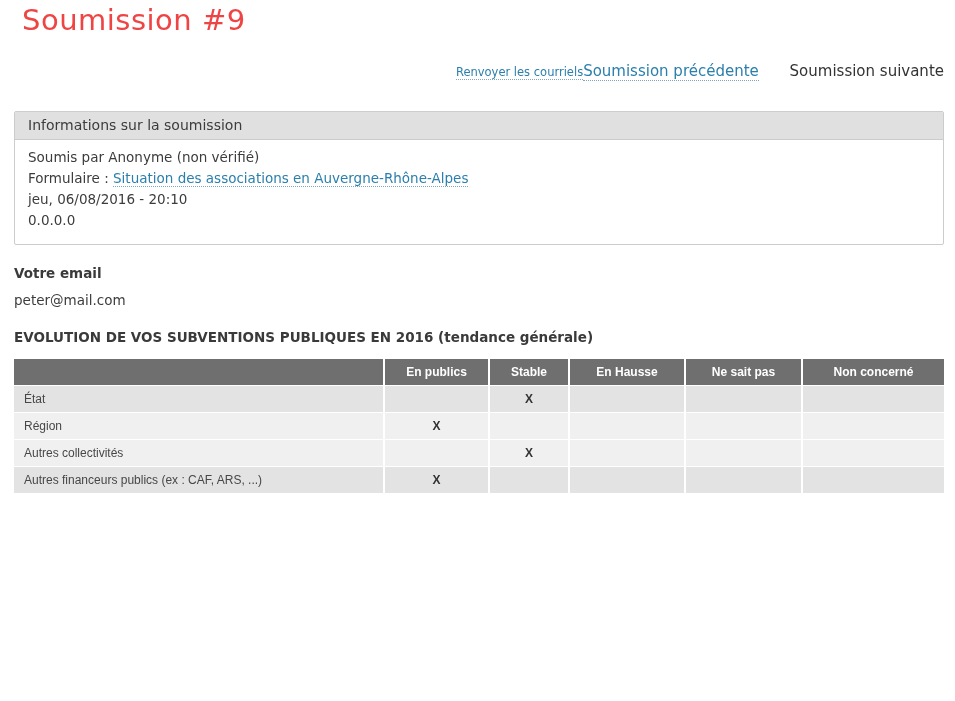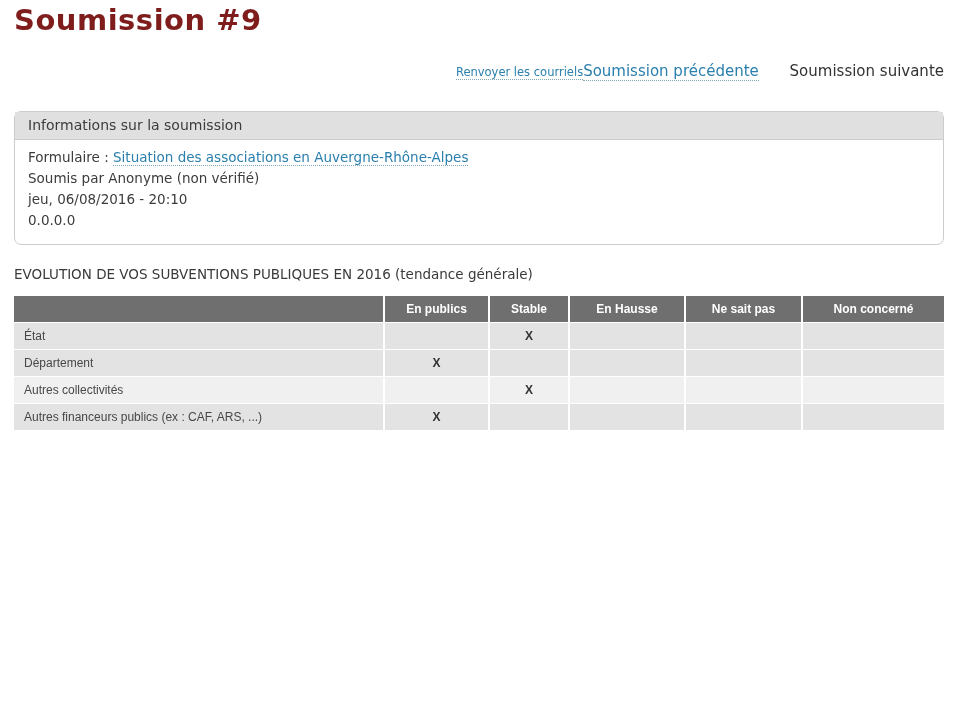--- a/index.html
+++ b/index.html
@@ -7,25 +7,25 @@
   body {
     width: 955px; height: 701px;
     background: #ffffff;
     font-family: "DejaVu Sans", sans-serif;
     color: #3c3c3c;
     overflow: hidden;
   }
   .page { padding: 0 11px 0 14px; }
 
   h1.page-title {
-    margin: 2px 0 0 0;
+    margin: 2px 0 0 8px;
     font-size: 29px;
     line-height: 36px;
-    font-weight: bold;
-    color: #7f1d1d;
+    font-weight: normal;
+    color: #ef4444;
     letter-spacing: 0.5px;
   }
 
   .topbar {
     display: flex;
     justify-content: flex-end;
     align-items: flex-end;
     margin-top: 24px;
   }
   a.dotted-link {
@@ -35,21 +35,21 @@
     cursor: pointer;
   }
   .resend { font-size: 11.5px; margin-left: 5px; }
   .subnav { font-size: 15px; color: #333; }
   .subnav .prev { margin-right: 26px; }
   .subnav .next { color: #333; }
 
   .info-box {
     margin-top: 31px;
     border: 1px solid #cccccc;
-    border-radius: 7px;
+    border-radius: 2px;
     background: #fff;
   }
   .info-box-header {
     background: #e0e0e0;
     border-bottom: 1px solid #cccccc;
     padding: 5px 13px 6px 13px;
     font-size: 14px;
     color: #3c3c3c;
   }
   .info-box-body {
@@ -67,21 +67,21 @@
   }
   .field-value {
     margin: 11px 0 0 0;
     font-size: 13.5px;
     color: #3c3c3c;
   }
 
   .section-heading {
     margin: 21px 0 0 0;
     font-size: 13.5px;
-    font-weight: normal;
+    font-weight: bold;
     color: #3a3a3a;
   }
 
   table.matrix {
     margin-top: 14px;
     width: 930px;
     border-collapse: separate;
     border-spacing: 0;
     table-layout: fixed;
     font-family: "Liberation Sans", sans-serif;
@@ -133,32 +133,36 @@
     <a class="dotted-link resend" href="#">Renvoyer les courriels</a>
     <div class="subnav">
       <a class="dotted-link prev" href="#">Soumission précédente</a>
       <span class="next">Soumission suivante</span>
     </div>
   </div>
 
   <div class="info-box">
     <div class="info-box-header">Informations sur la soumission</div>
     <div class="info-box-body">
+      <div>Soumis par Anonyme (non vérifié)</div>
       <div>
         <span>Formulaire :</span>
         <a class="dotted-link" href="#">Situation des associations en Auvergne-Rhône-Alpes</a>
       </div>
-      <div>Soumis par Anonyme (non vérifié)</div>
       <div>jeu, 06/08/2016 - 20:10</div>
       <div>0.0.0.0</div>
     </div>
   </div>
 
   <div class="fields" id="fields">
 
+  <div class="field">
+    <p class="field-label">Votre email</p>
+    <p class="field-value">peter@mail.com</p>
+  </div>
 
 
 </div>
 
   <p class="section-heading">EVOLUTION DE VOS SUBVENTIONS PUBLIQUES EN 2016 (tendance générale)</p>
 
   <table class="matrix">
     <thead>
       <tr id="matrix-header-row">
           <th></th>
@@ -171,22 +175,22 @@
     </thead>
     <tbody id="matrix-body">
         <tr class="odd">
           <th>État</th>
           <td></td>
           <td>X</td>
           <td></td>
           <td></td>
           <td></td>
         </tr>
-        <tr class="odd">
-          <th>Département</th>
+        <tr class="even">
+          <th>Région</th>
           <td>X</td>
           <td></td>
           <td></td>
           <td></td>
           <td></td>
         </tr>
         <tr class="even">
           <th>Autres collectivités</th>
           <td></td>
           <td>X</td>

